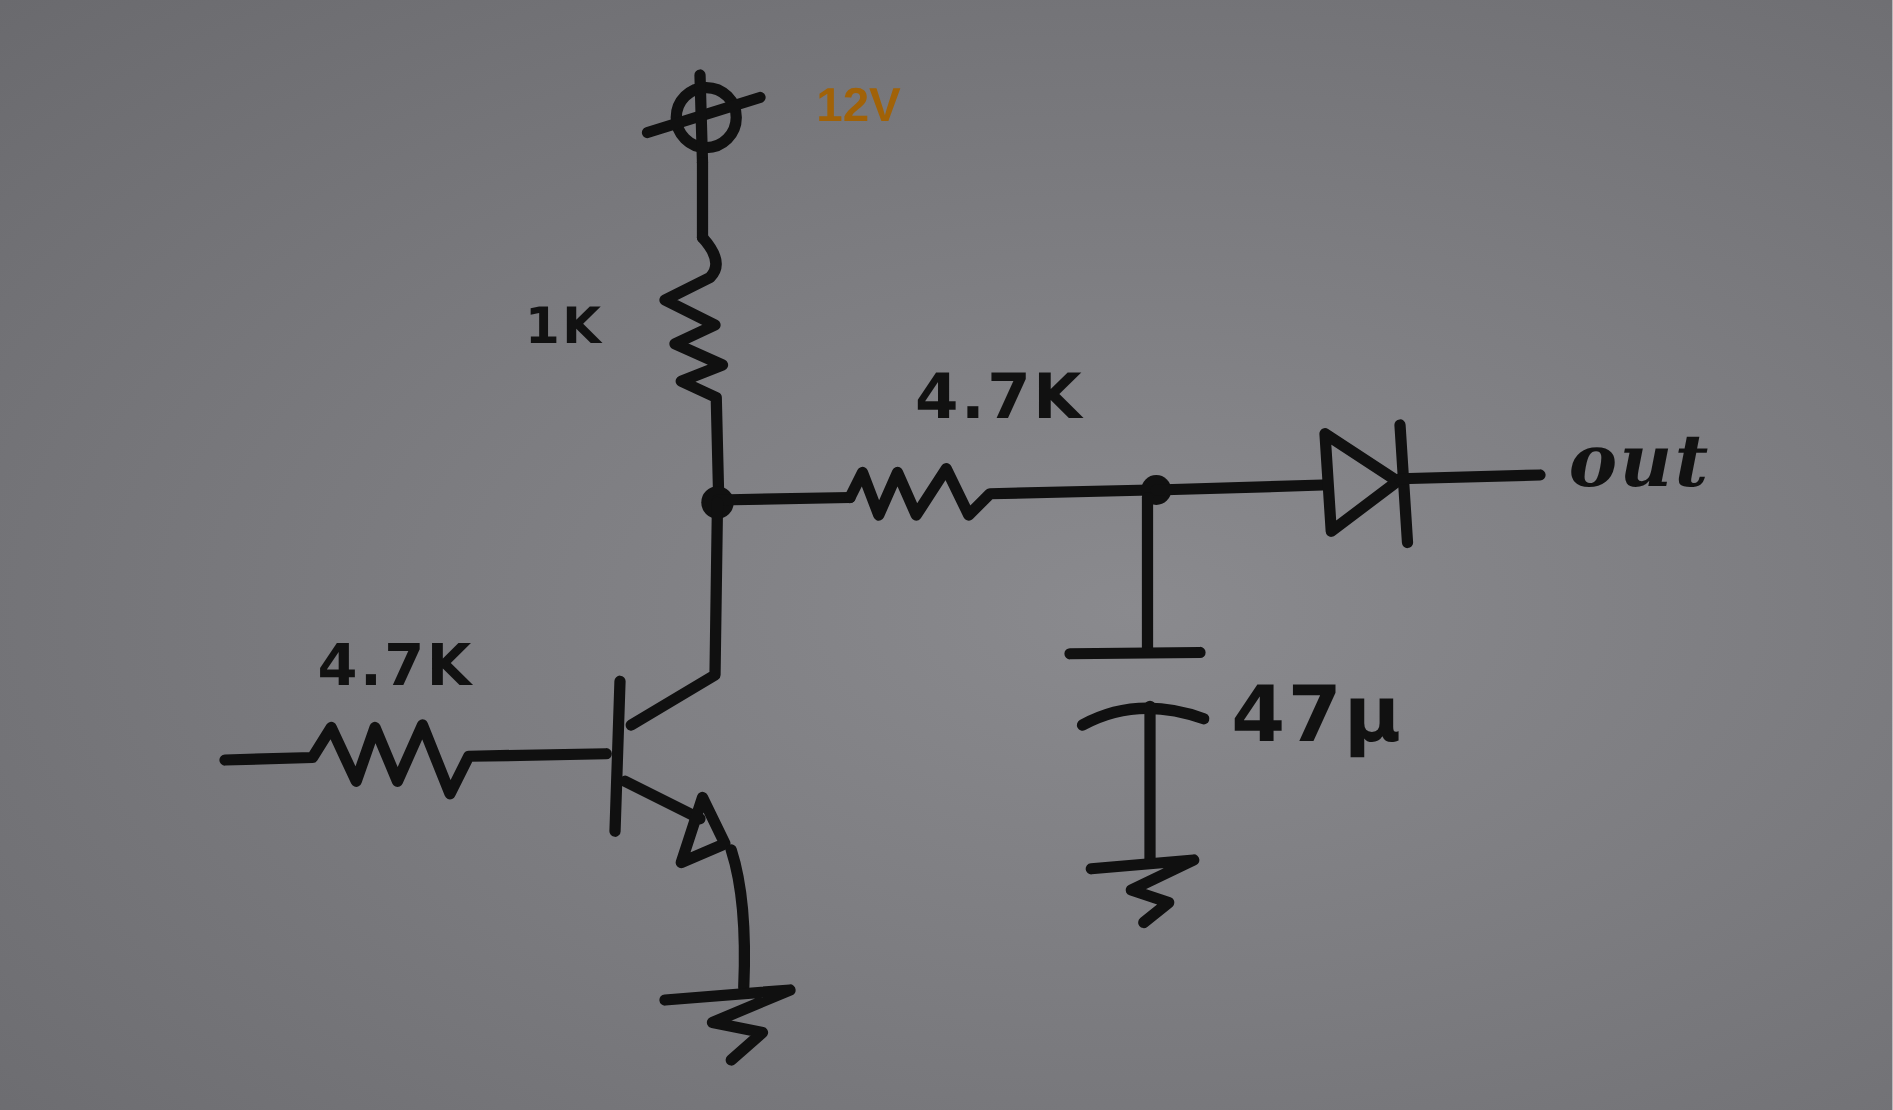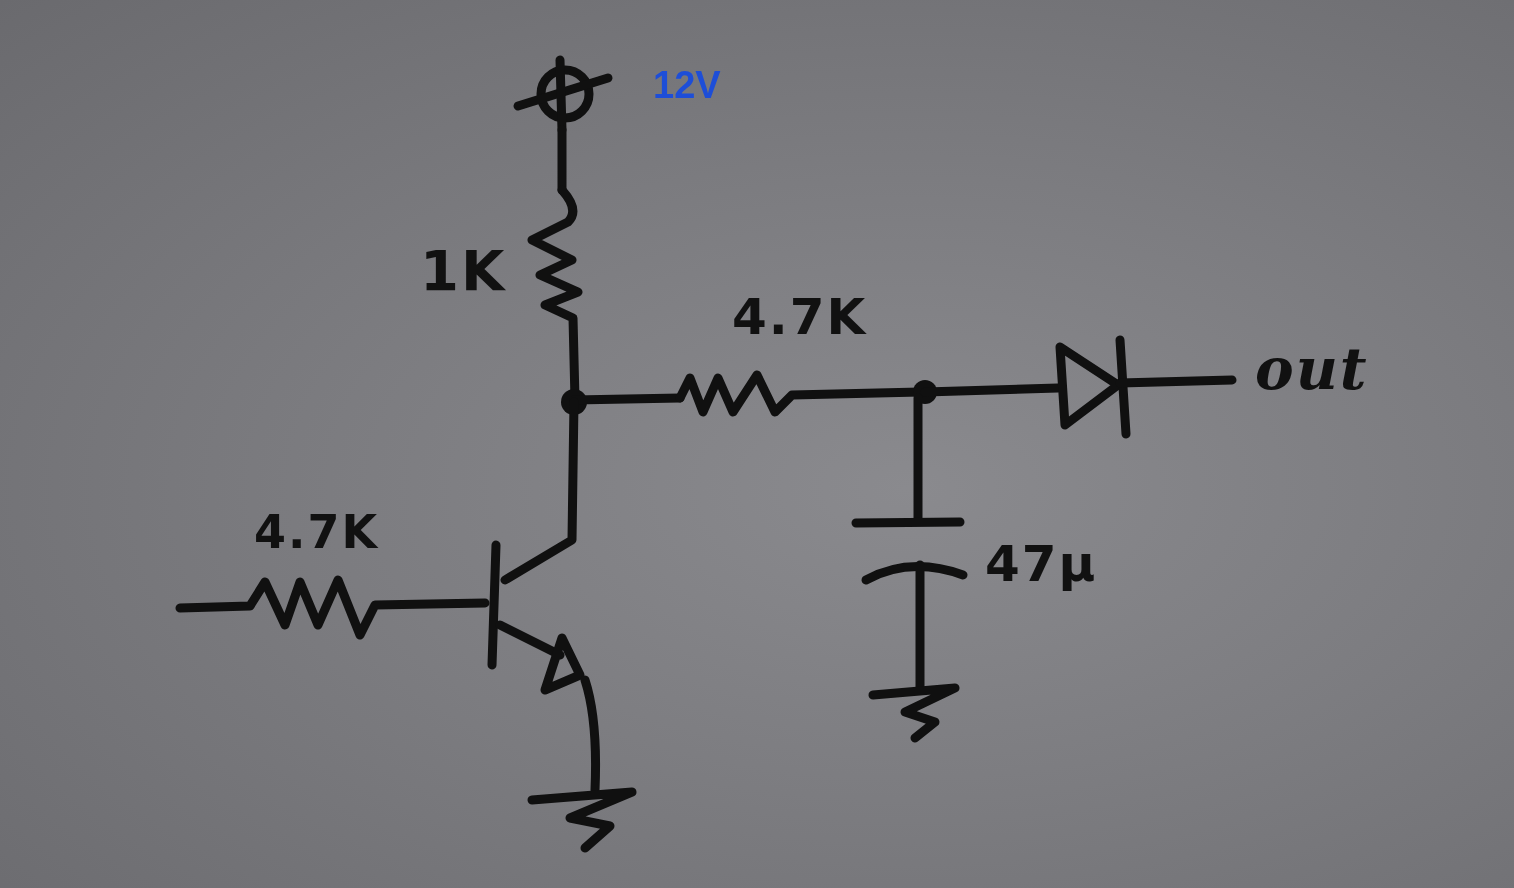--- a/index.html
+++ b/index.html
@@ -11,21 +11,21 @@
     }
     .paper { position: absolute; inset: 0; }
     svg.schematic { position: absolute; left: 0; top: 0; }
     .w { fill: none; stroke: #101010; stroke-width: 9; stroke-linecap: round; stroke-linejoin: round; }
     .hand {
       position: absolute; color: #111; font-family: "DejaVu Sans", sans-serif;
       font-weight: bold; letter-spacing: 2px; white-space: nowrap;
     }
     .hand-cursive { font-family: "DejaVu Serif", serif; font-style: italic; font-weight: bold; }
     .supply-label {
-      position: absolute; left: 653px; top: 64px; color: #1d4ed8;
+      position: absolute; left: 653px; top: 64px; color: #a16207;
       font-family: "Liberation Sans", sans-serif; font-weight: bold; font-size: 38px;
     }
   </style>
 </head>
 <body>
 
 <div class="paper">
   <svg class="schematic" width="1514" height="888" viewBox="0 0 1514 888">
 
     <g>
@@ -75,18 +75,18 @@
     </g>
 
     <g>
       <path class="w" d="M532 800 L632 792 L570 818 L610 826 L585 848"></path>
     </g>
 
     <path class="w" d="M180 608 L250 606 L265 582 L285 625 L300 582 L318 625 L338 580 L360 635 L375 605 L485 603"></path>
   </svg>
 
   <div class="supply-label">12V</div>
-  <div class="hand" style="left:420px; top:238px; font-size:56px;text-align:center;">1K</div>
+  <div class="hand" style="left:420px; top:238px; font-size:40px;text-align:center;">1K</div>
   <div class="hand" style="left:732px; top:288px; font-size:50px;">4.7K</div>
   <div class="hand" style="left:254px; top:505px; font-size:46px;">4.7K</div>
-  <div class="hand" style="left:985px; top:535px; font-size:50px;">47µ</div>
+  <div class="hand" style="left:985px; top:535px; font-size:62px;">47µ</div>
   <div class="hand hand-cursive" style="left:1255px; top:335px; font-size:58px;">out</div>
 </div>
 
 </body></html>

